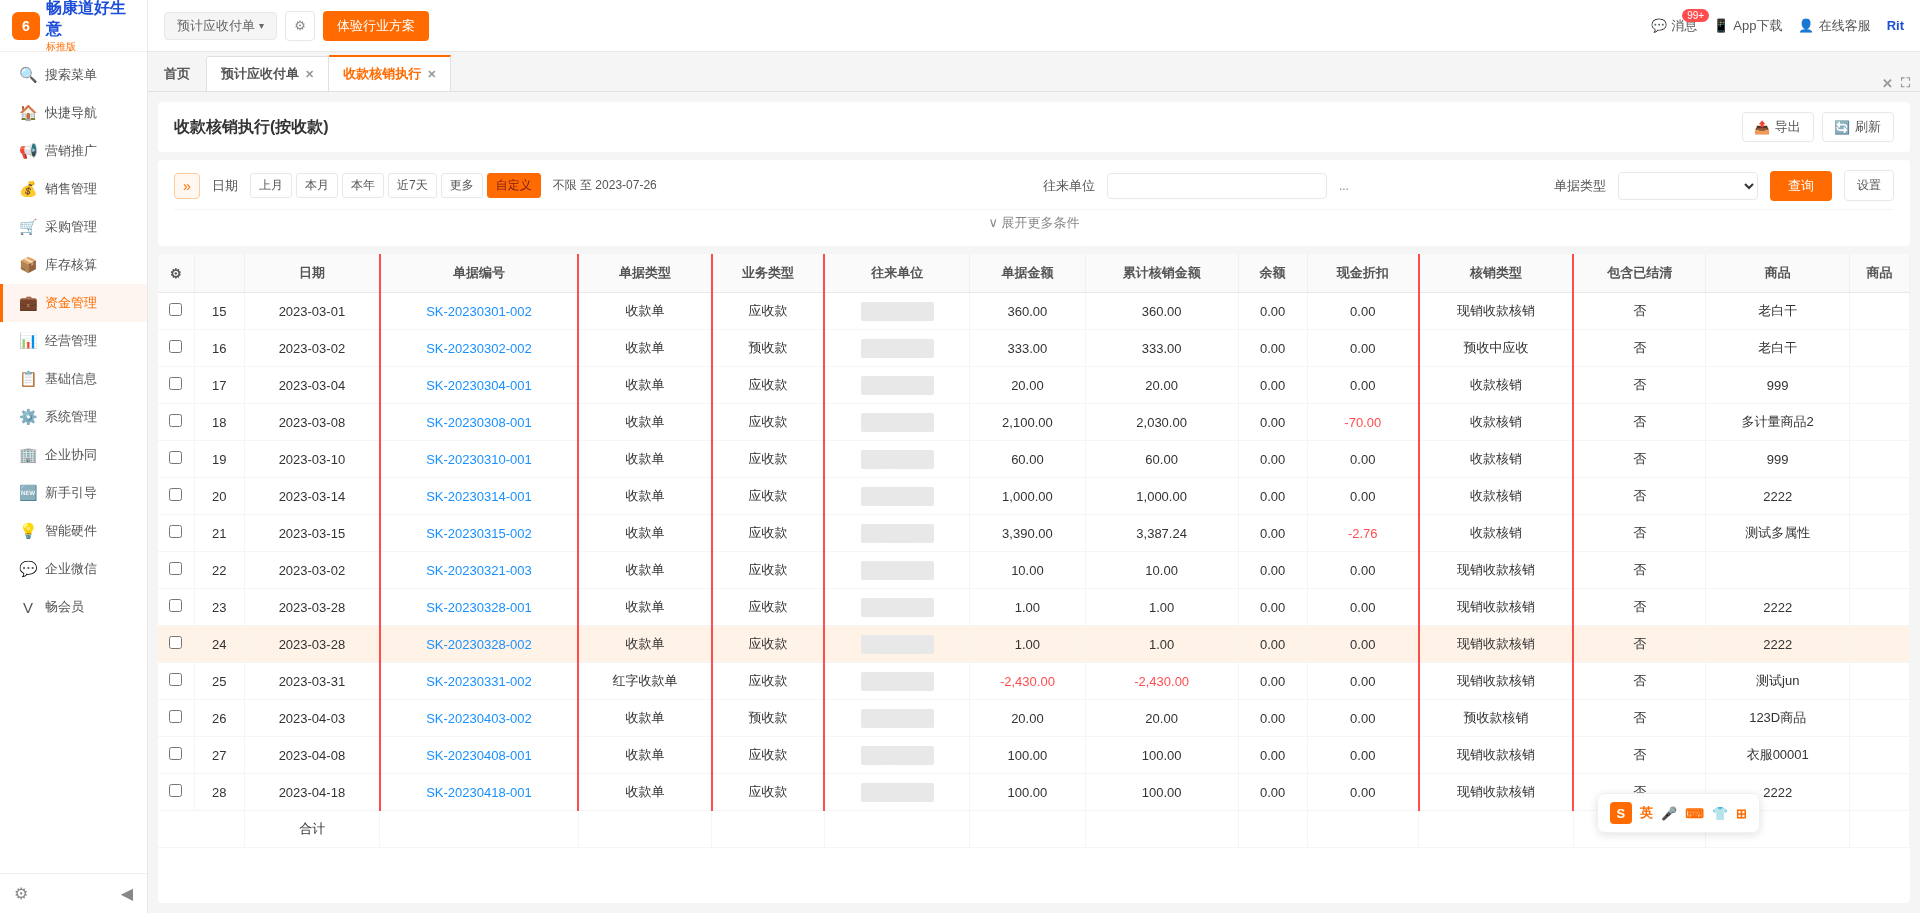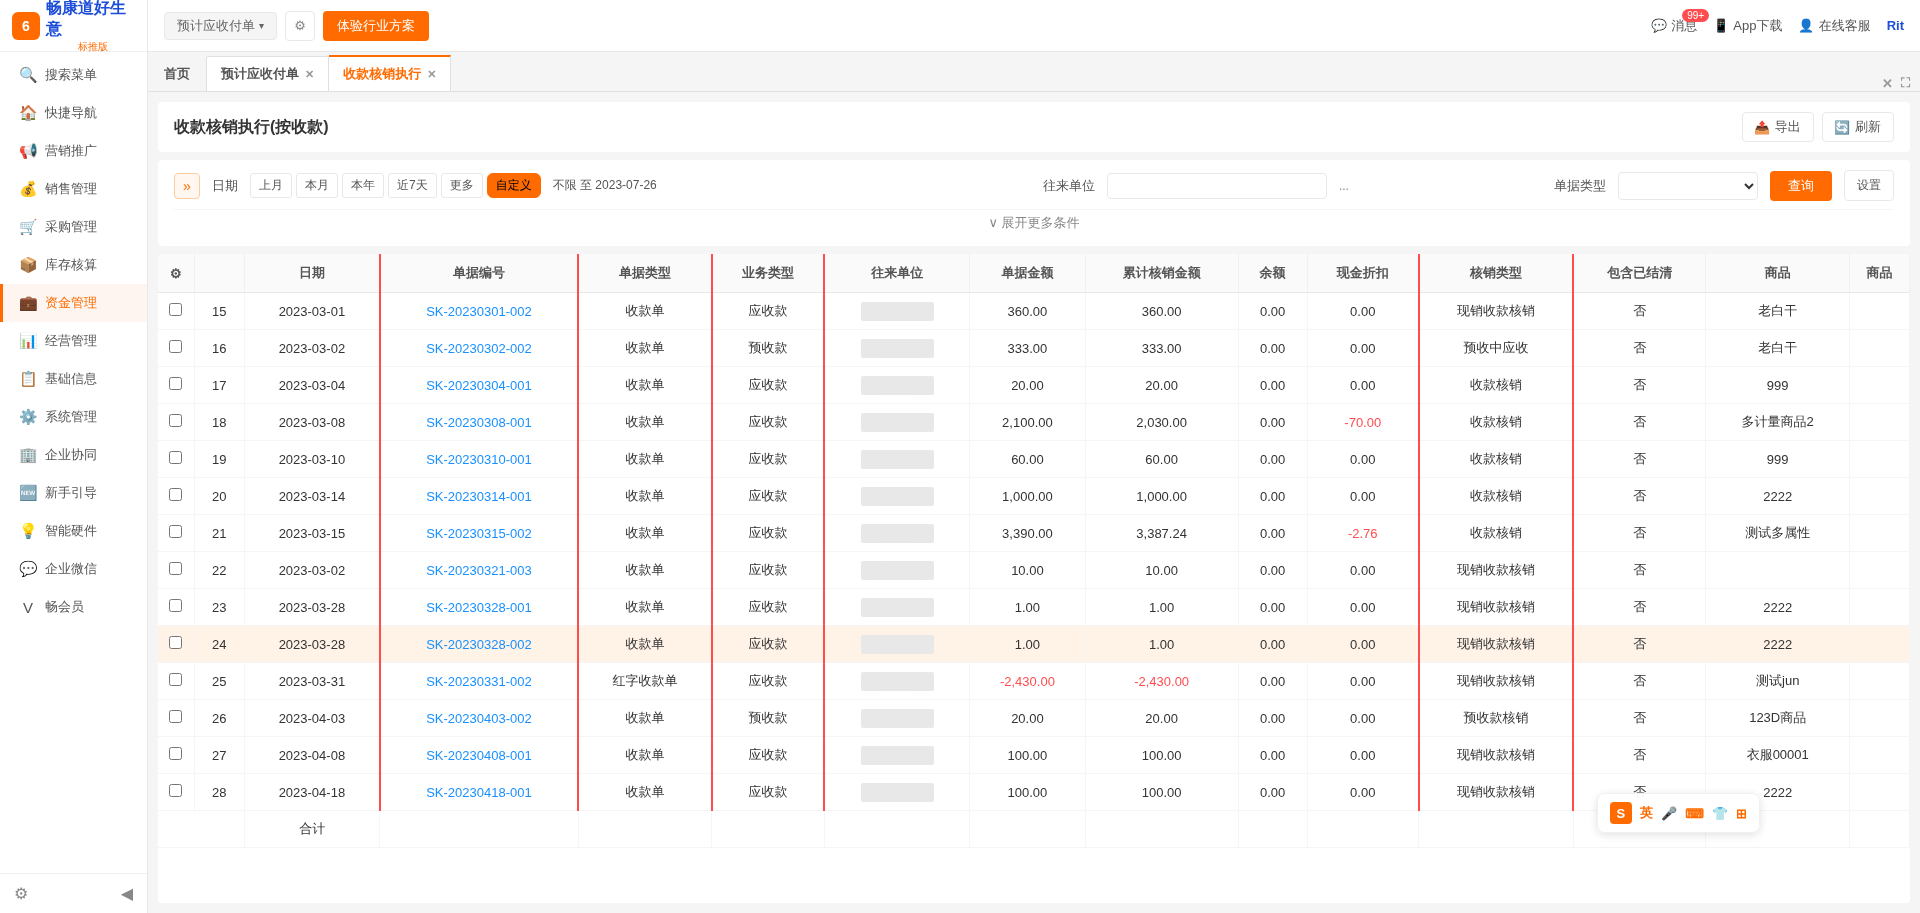--- a/index.html
+++ b/index.html
@@ -137,21 +137,21 @@
       border-radius: 4px; display: flex; align-items: center; justify-content: center;
       cursor: pointer; color: #ff6b00; font-size: 14px;
     }
     .filter-label { color: #555; font-size: 13px; white-space: nowrap; }
     .filter-date-btns { display: flex; gap: 4px; }
     .filter-date-btn {
       padding: 3px 8px; border-radius: 3px;
       border: 1px solid #e8e8e8; background: #fff; color: #555;
       cursor: pointer; font-size: 12px;
     }
-    .filter-date-btn.active { background: #ff6b00; color: #000000; border-color: #ff6b00; border-radius: 6px; }
+    .filter-date-btn.active { background: #ff6b00; color: #7f1d1d; border-color: #ff6b00; }
     .filter-date-range { color: #555; font-size: 12px; }
     .filter-input {
       flex: 1; border: 1px solid #e8e8e8; border-radius: 4px;
       padding: 5px 10px; font-size: 12px; color: #333; outline: none; max-width: 220px;
     }
     .filter-select {
       border: 1px solid #e8e8e8; border-radius: 4px;
       padding: 5px 10px; font-size: 12px; color: #333; outline: none;
       background: #fff; min-width: 140px;
     }
@@ -213,21 +213,21 @@
     }
   </style>
 </head>
 <body>
 
 <div class="sidebar">
   <div class="sidebar-logo">
     <div class="logo-icon">6</div>
     <div>
       <div style="font-size:16px;font-weight:bold;color:#1d4ed8;">畅康道好生意</div>
-      <div style="font-size:10px;color:#ff6b00;margin-left:32px;">标推版</div>
+      <div style="font-size:10px;color:#ff6b00;">标推版</div>
     </div>
   </div>
   <div class="sidebar-menu">
 
   <div class="sidebar-item">
         <span class="s-icon">🔍</span>
         <span class="s-label">搜索菜单</span>
       </div>
       <div class="sidebar-item">
         <span class="s-icon">🏠</span>

